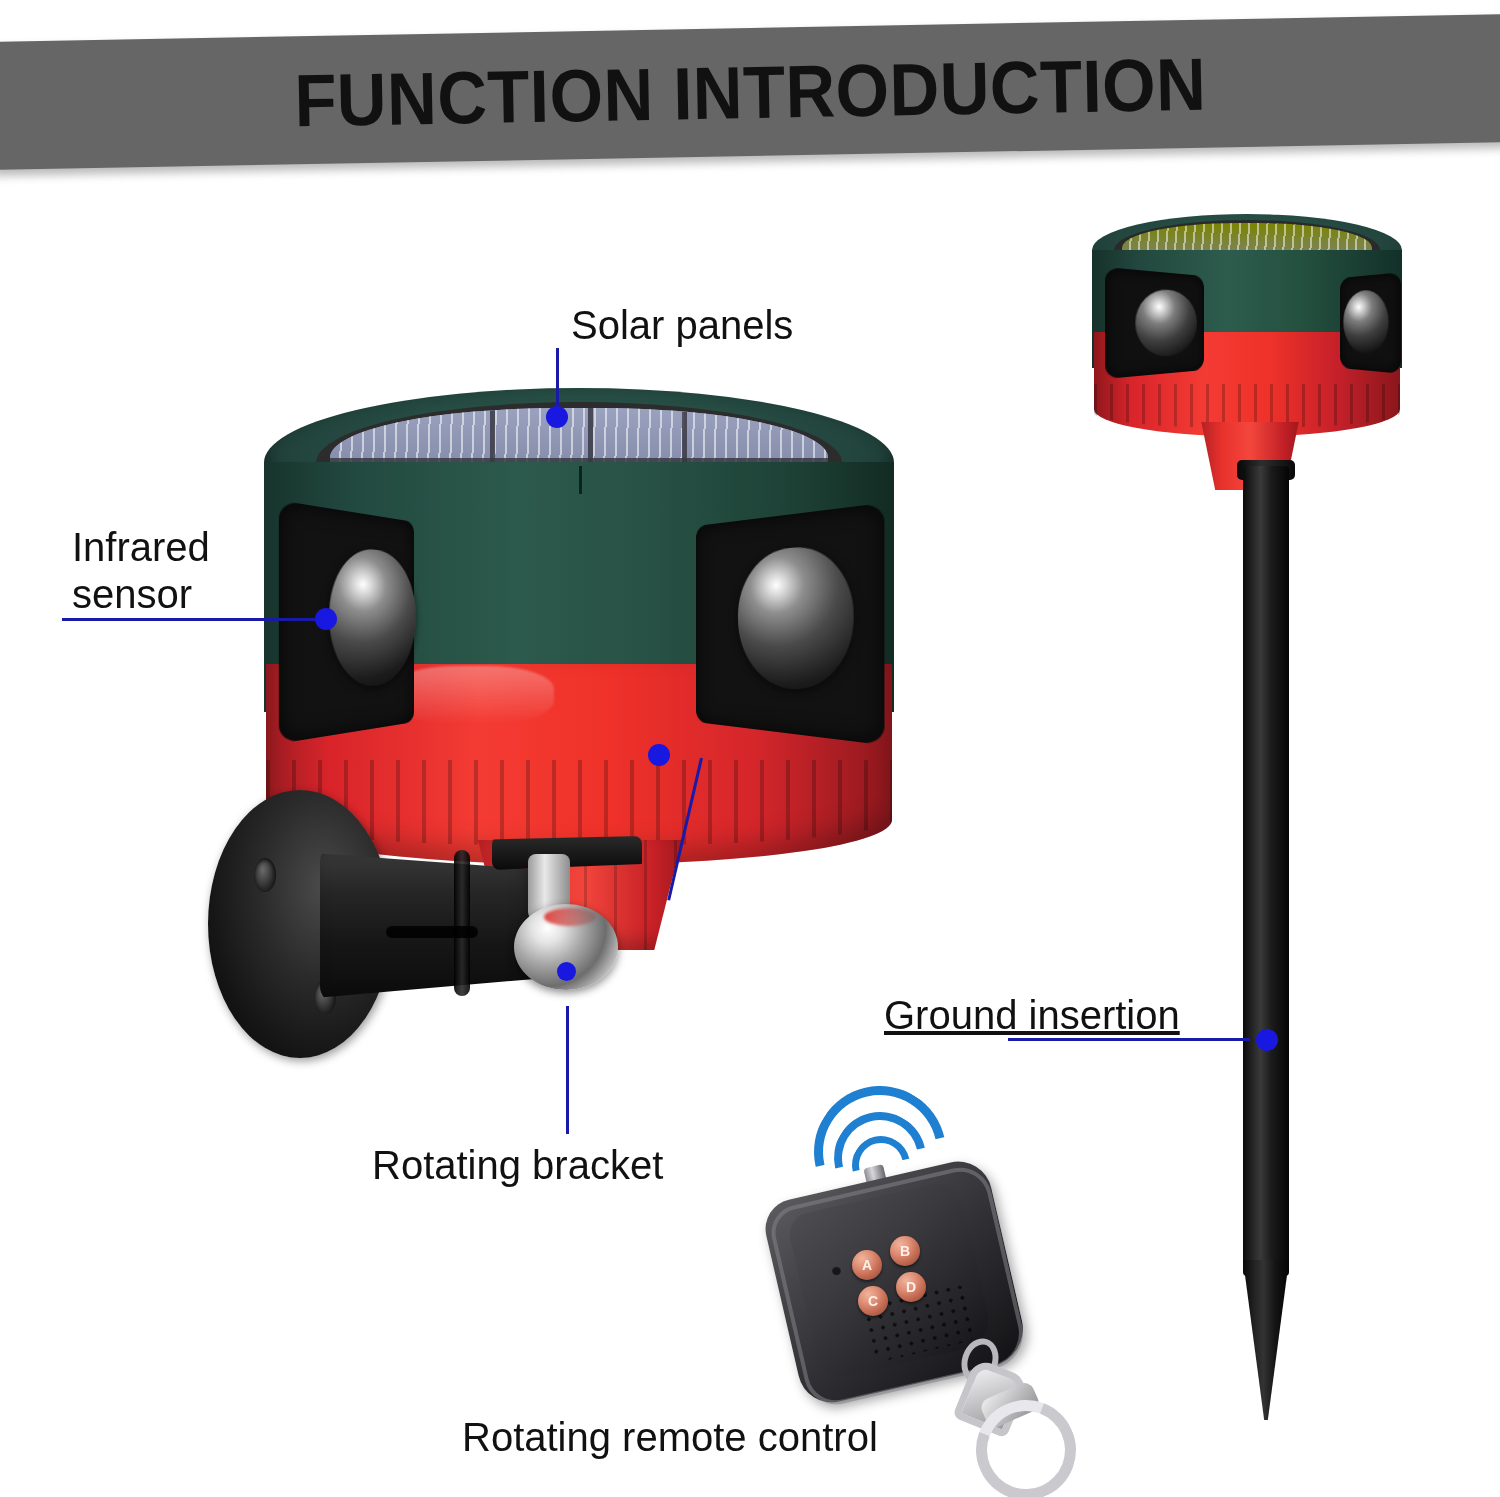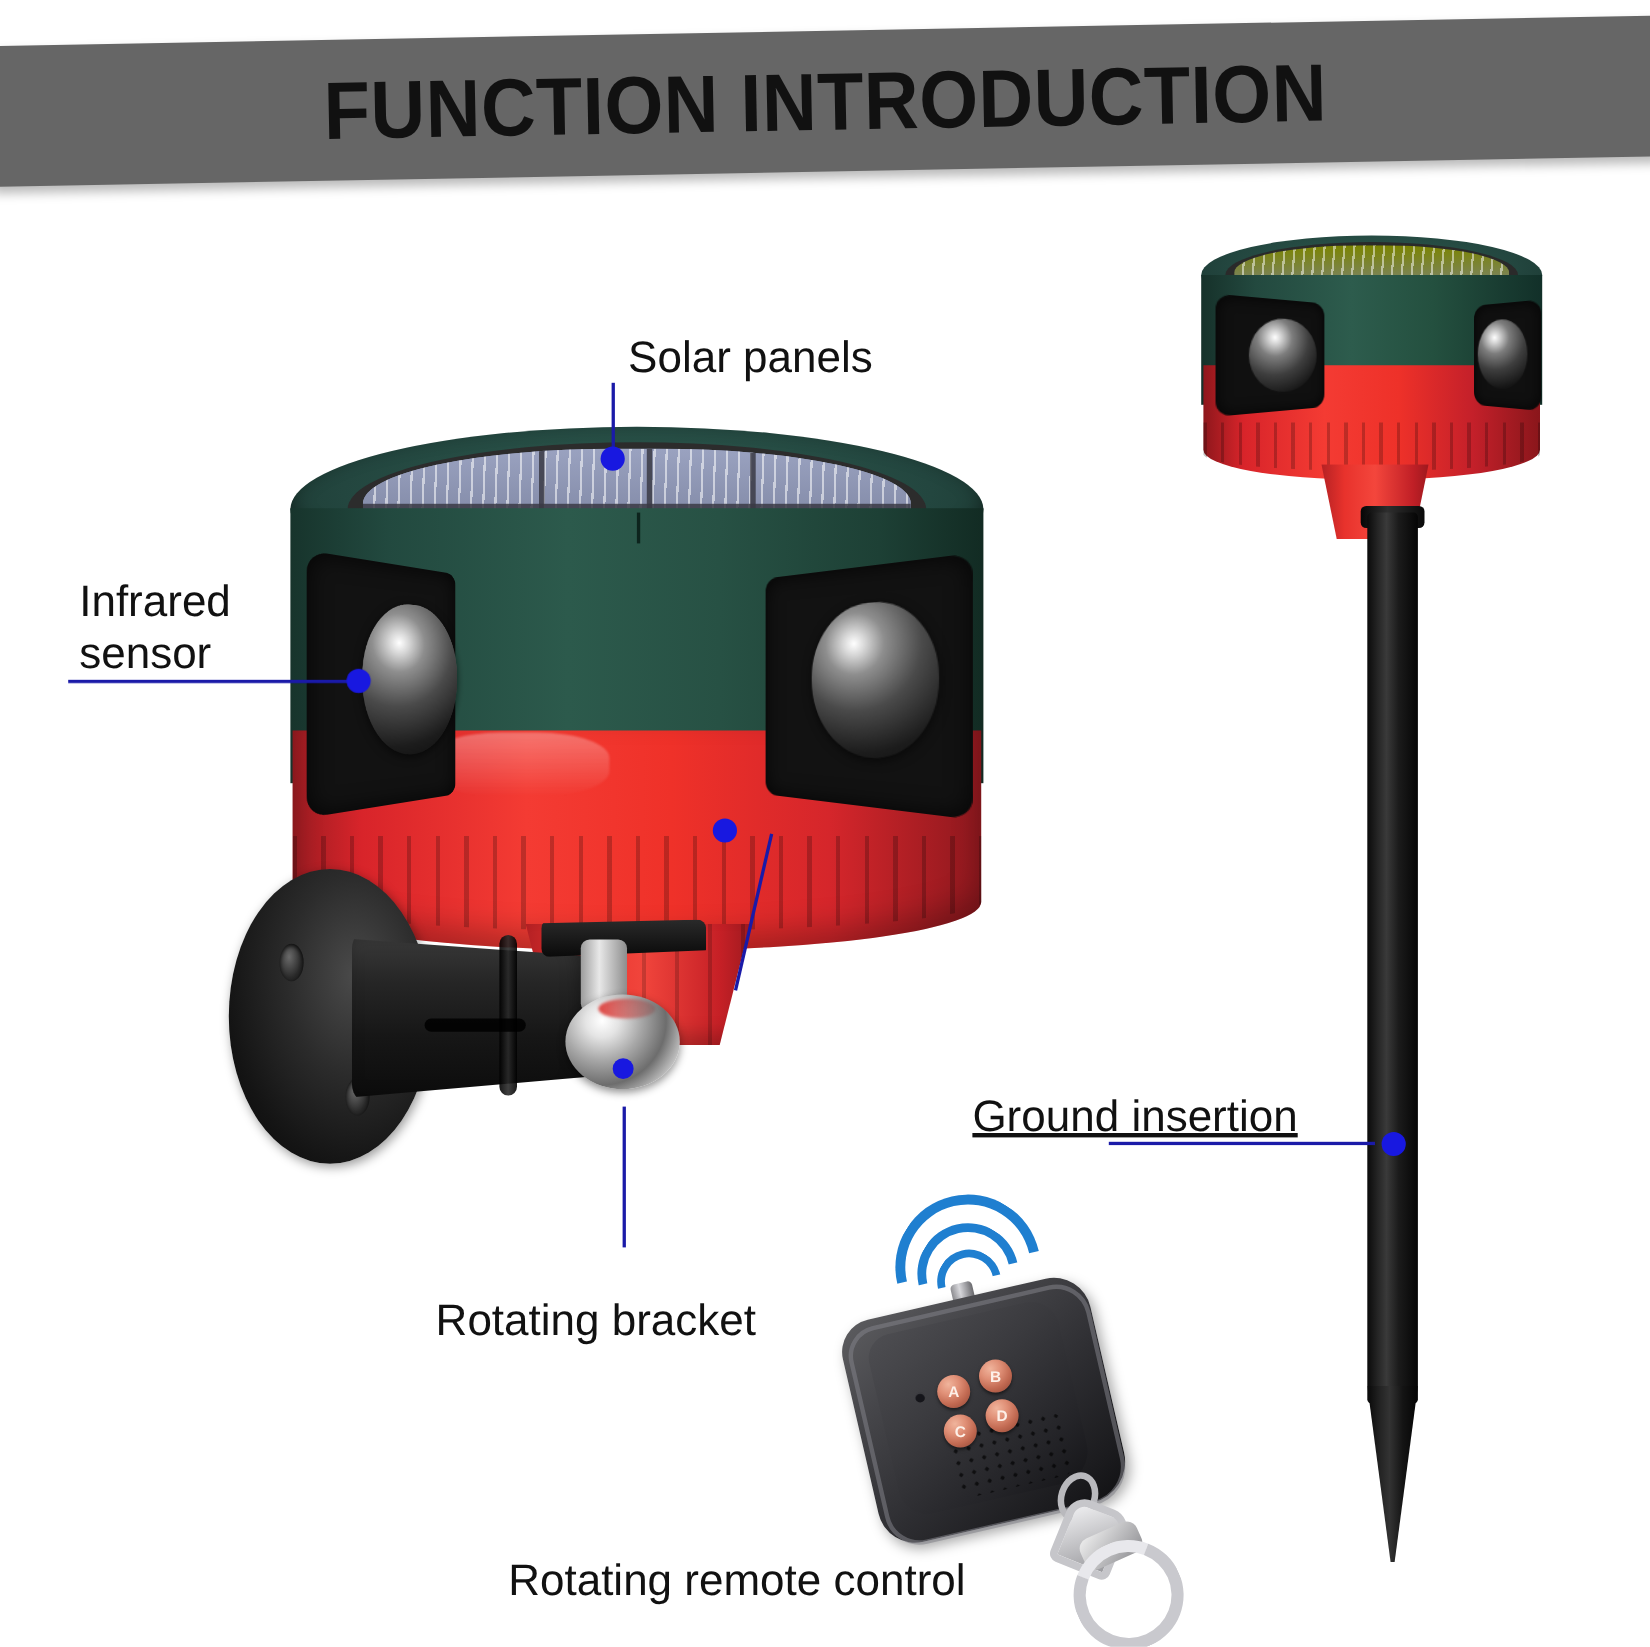--- a/index.html
+++ b/index.html
@@ -463,21 +463,21 @@
   <div class="dot" style="left:546px;top:406px;"></div>
 
   <div class="label" style="left:72px;top:500px;margin-top:24px;">Infrared
 sensor</div>
   <div class="leader h" style="left:62px;top:618px;width:264px;"></div>
   <div class="dot" style="left:315px;top:608px;"></div>
 
   <div class="leader v" style="left:700px;top:758px;height:146px;transform:rotate(13deg);transform-origin:top center;"></div>
   <div class="dot" style="left:648px;top:744px;"></div>
 
-  <div class="label" style="left:396px;top:1142px;margin-top:36px;">Rotating bracket</div>
+  <div class="label" style="left:372px;top:1142px;">Rotating bracket</div>
   <div class="leader v" style="left:566px;top:1006px;height:128px;"></div>
   <div class="dot sm" style="left:557px;top:962px;"></div>
 
   <div class="label" style="left:884px;top:992px;text-decoration:underline;">Ground insertion</div>
   <div class="leader h" style="left:1008px;top:1038px;width:242px;"></div>
   <div class="dot" style="left:1256px;top:1029px;"></div>
 
   <div class="label" style="left:462px;top:1414px;">Rotating remote control</div>
 
 </div>

